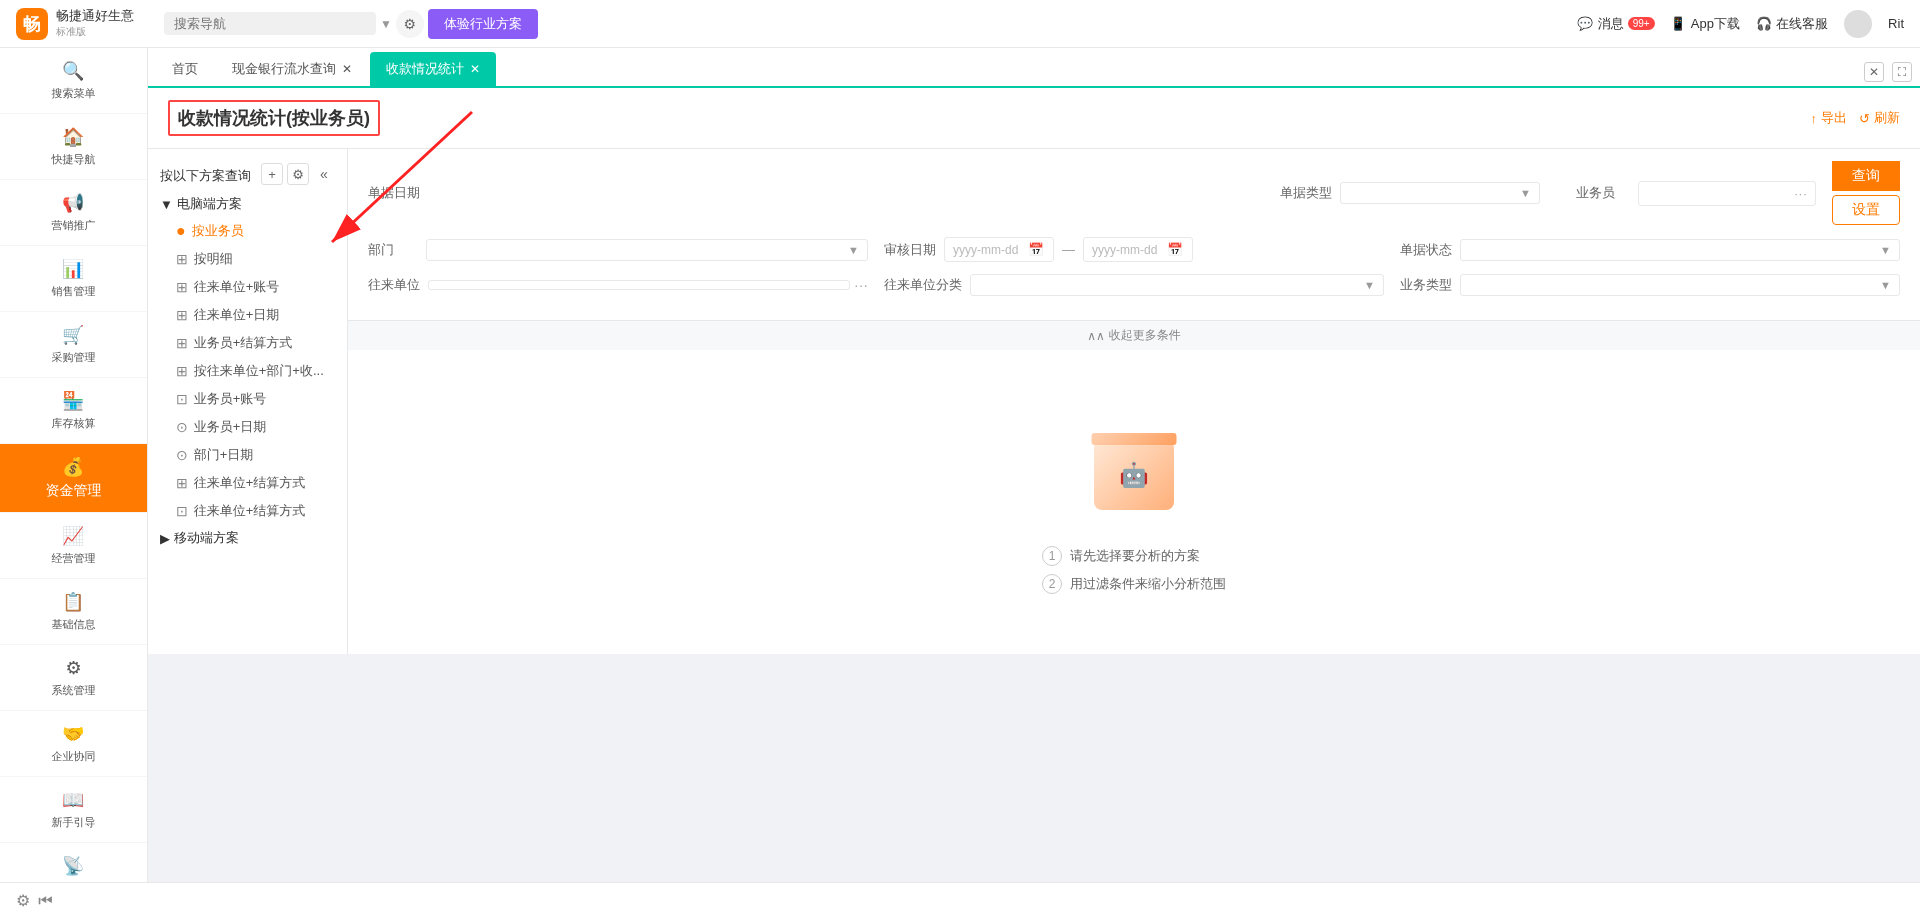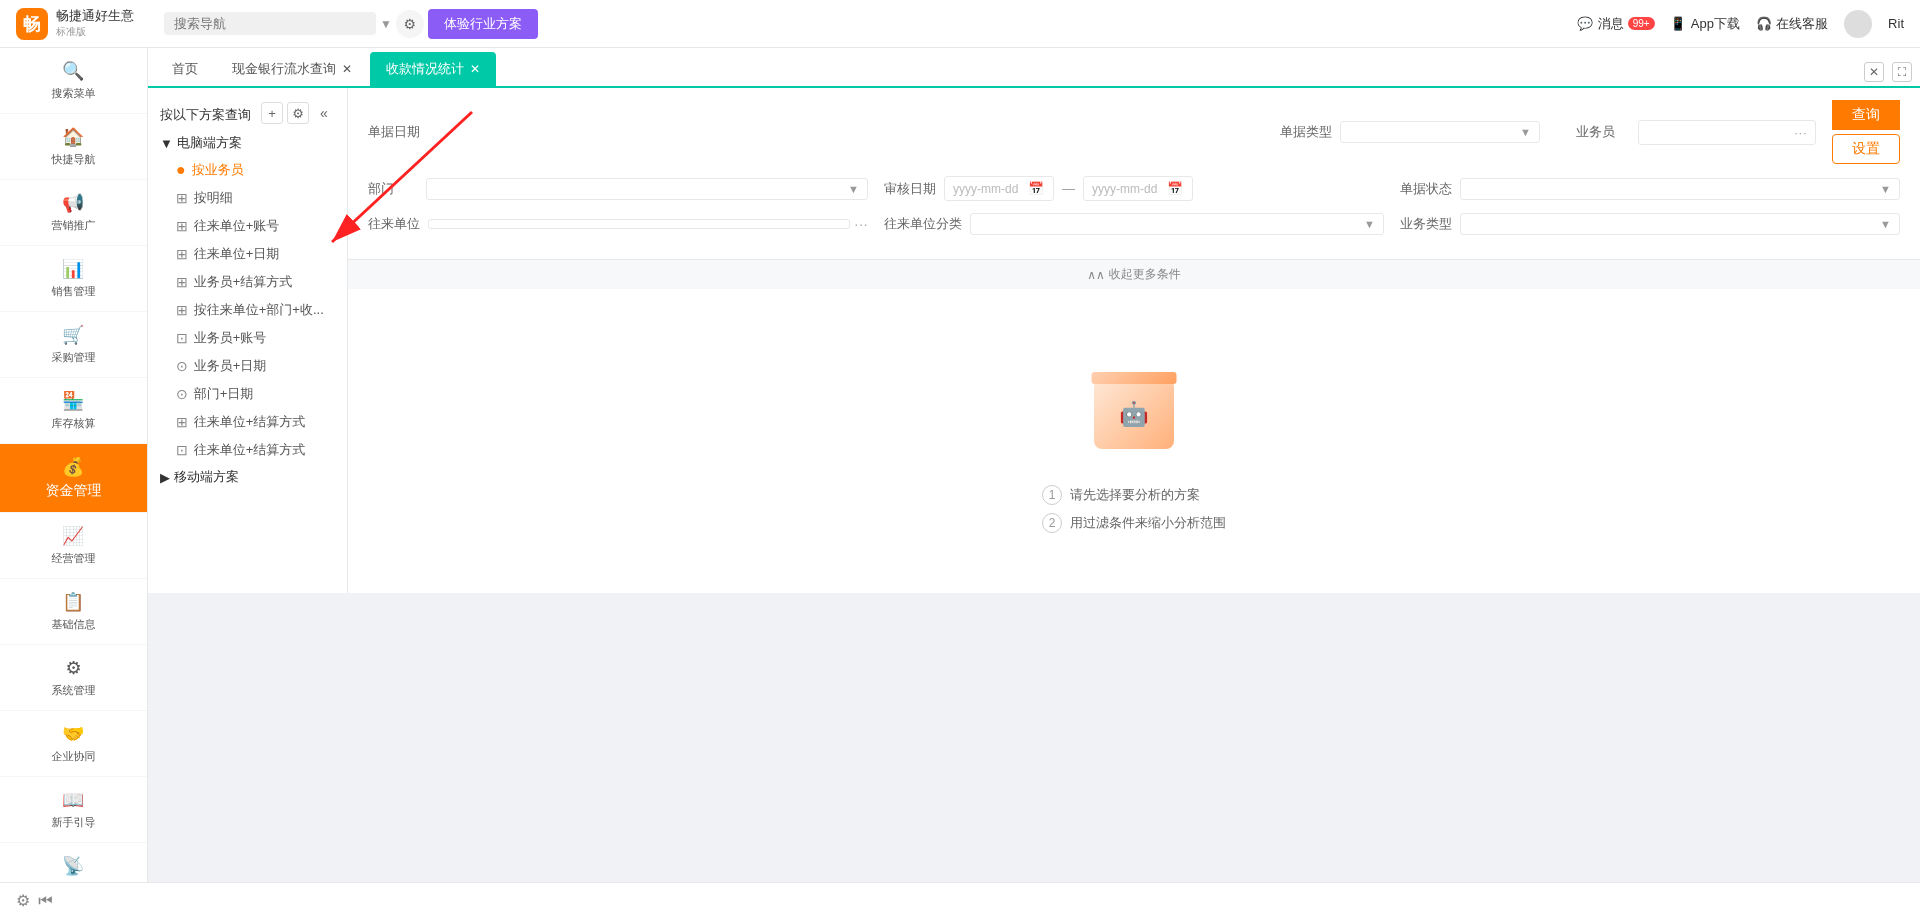--- a/index.html
+++ b/index.html
@@ -553,20 +553,33 @@
           </div>
         </div>
       <div class="tab-bar-right">
         <div class="tab-window-btn">✕</div>
         <div class="tab-window-btn">⛶</div>
       </div>
     </div>
 
     <div class="page-content">
 
+      <div class="page-header">
+        <span class="page-title">收款情况统计(按业务员)</span>
+        <div class="page-header-actions">
+          <div class="btn-export">
+            <span>↑</span>
+            <span>导出</span>
+          </div>
+          <div class="btn-refresh">
+            <span>↺</span>
+            <span>刷新</span>
+          </div>
+        </div>
+      </div>
 
       <div class="filter-section">
 
         <div class="scheme-panel">
           <div class="scheme-header">
             <span>按以下方案查询</span>
             <div class="scheme-header-icons">
               <div class="scheme-icon-btn">+</div>
               <div class="scheme-icon-btn">⚙</div>
               <div class="scheme-collapse-btn">«</div>

